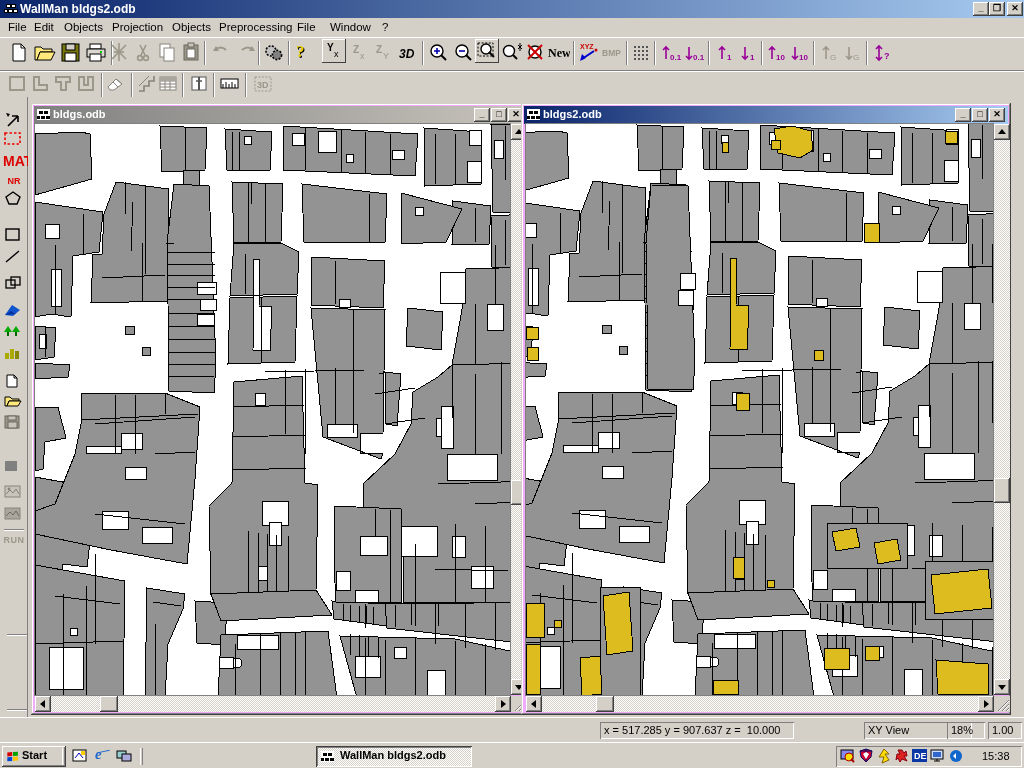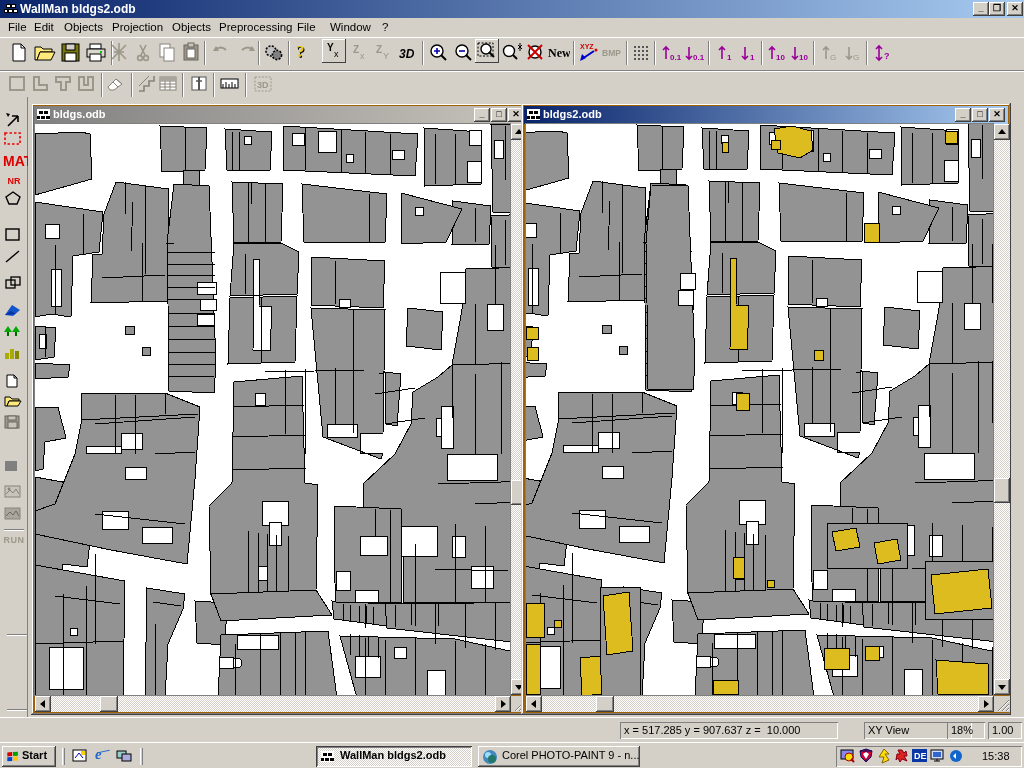--- a/index.html
+++ b/index.html
@@ -7,21 +7,21 @@
 #titletext{left:20px;top:2px}
 .tbtn{width:16px;height:14px;top:2px;background:#d4d0c8;box-shadow:inset -1px -1px 0 #404040,inset 1px 1px 0 #fff,inset -2px -2px 0 #808080;font-size:9px;text-align:center;color:#000;line-height:13px;font-weight:bold}
 #menubar{left:0;top:18px;width:1024px;height:19px;background:#d4d0c8;font-size:11.5px;color:#000}
 .mi{position:absolute;top:3px}
 #tb1{left:0;top:37px;width:1024px;height:34px;background:#d4d0c8}
 #tb2{left:0;top:71px;width:1024px;height:26px;background:#d4d0c8}
 .ticon{position:absolute;width:24px;height:24px;top:4px}
 .tsep{position:absolute;width:2px;height:24px;top:4px;border-left:1px solid #808080;border-right:1px solid #fff}
 #lefttb{left:0;top:97px;width:28px;height:620px;background:#d4d0c8;border-right:1px solid #808080}
 #mdi{left:28px;top:97px;width:996px;height:620px;background:#d4d0c8}
-.win{position:absolute;background:#a16207;box-shadow:inset -1px -1px 0 #404040,inset 1px 1px 0 #d4d0c8,inset -2px -2px 0 #808080,inset 2px 2px 0 #fff}
+.win{position:absolute;background:#f0abfc;box-shadow:inset -1px -1px 0 #404040,inset 1px 1px 0 #d4d0c8,inset -2px -2px 0 #808080,inset 2px 2px 0 #fff}
 .wtitle{position:absolute;left:3px;top:3px;right:3px;height:18px;color:#fff;font-weight:bold;font-size:11px}
 .wtitle .cap{position:absolute;left:19px;top:2px}
 .wbtn{width:16px;height:14px;top:2px;background:#d4d0c8;box-shadow:inset -1px -1px 0 #404040,inset 1px 1px 0 #fff,inset -2px -2px 0 #808080;font-size:9px;text-align:center;line-height:13px;font-weight:bold;color:#000}
 .content{position:absolute;background:#fff;border:1px solid #808080}
 .sb{position:absolute;background:conic-gradient(#fff 25%,#d4d0c8 0 50%,#fff 0 75%,#d4d0c8 0) 0 0/2px 2px}
 .sbtn{position:absolute;background:#d4d0c8;box-shadow:inset -1px -1px 0 #404040,inset 1px 1px 0 #fff,inset -2px -2px 0 #808080;}
 #statusbar{left:0;top:717px;width:1024px;height:25px;background:#d4d0c8;border-top:1px solid #fff;font-size:11px}
 .spanel{position:absolute;top:4px;height:17px;box-shadow:inset 1px 1px 0 #808080,inset -1px -1px 0 #fff;padding:2px 4px}
 #taskbar{left:0;top:742px;width:1024px;height:26px;background:#d4d0c8;border-top:1px solid #fff;font-size:11px}
 .tkbtn{position:absolute;top:3px;height:21px;background:#d4d0c8;box-shadow:inset -1px -1px 0 #404040,inset 1px 1px 0 #fff,inset -2px -2px 0 #808080;padding:3px 4px;white-space:nowrap;overflow:hidden}
@@ -600,27 +600,27 @@
  </div>
  <div class="abs" style="left:473px;top:593px;width:16px;height:16px;background:#d4d0c8">
   <svg width="16" height="16">
           <path d="M15 4 L4 15 M15 8 L8 15 M15 12 L12 15" stroke="#808080"></path>
           <path d="M15 5 L5 15 M15 9 L9 15 M15 13 L13 15" stroke="#fff"></path>
         </svg>
  </div>
 </div>
 </div>
 <div class="abs" id="statusbar">
- <div class="spanel" style="left:620px;width:218px">x = 517.285 y = 907.637 z =&nbsp; 10.000</div>
+ <div class="spanel" style="left:600px;width:194px">x = 517.285 y = 907.637 z =&nbsp; 10.000</div>
  <div class="spanel" style="left:864px;width:108px">XY View</div>
  <div class="spanel" style="left:947px;width:38px">18%</div>
  <div class="spanel" style="left:988px;width:34px">1.00</div>
 </div>
 <div class="abs" id="taskbar">
- <div class="tkbtn" style="left:2px;width:54px;font-weight:bold">
+ <div class="tkbtn" style="left:2px;width:64px;font-weight:bold">
   <svg class="abs" style="left:4px;top:4px" width="14" height="13" viewBox="0 0 16 16">
         <g transform="skewY(-4)">
           <rect x="1" y="3" width="6" height="5" fill="#d40000"></rect>
           <rect x="8" y="3" width="6" height="5" fill="#00a100"></rect>
           <rect x="1" y="9" width="6" height="5" fill="#0046d5"></rect>
           <rect x="8" y="9" width="6" height="5" fill="#ffc300"></rect>
         </g>
       </svg>
   <span class="abs" style="left:20px;top:3px">Start</span>
  </div>
@@ -636,28 +636,20 @@
       <rect x="6" y="6" width="9" height="7" fill="#aad" stroke="#000"></rect>
     </svg>
  <div class="abs" style="left:140px;top:5px;width:3px;height:17px;border-left:1px solid #fff;border-right:1px solid #808080"></div>
  <div class="tkbtn pressed" style="left:316px;width:156px">
   <svg class="abs" style="left:5px;top:5px" width="14" height="12">
         <rect x="0" y="0" width="13" height="11" fill="#fff"></rect>
         <use href="#wicon"></use>
       </svg>
   <span class="abs" style="left:24px;top:3px">WallMan bldgs2.odb</span>
  </div>
- <div class="tkbtn" style="left:478px;width:162px">
-  <svg class="abs" style="left:4px;top:3px" width="16" height="16">
-        <circle cx="8" cy="8" r="7" fill="#48b"></circle>
-        <circle cx="6" cy="6" r="3" fill="#9df"></circle>
-        <circle cx="10" cy="10" r="4" fill="#276"></circle>
-      </svg>
-  <span class="abs" style="left:24px;top:3px">Corel PHOTO-PAINT 9 - n...</span>
- </div>
  <div class="abs" style="left:836px;top:3px;width:186px;height:21px;box-shadow:inset 1px 1px 0 #808080,inset -1px -1px 0 #fff">
   <svg class="abs" style="left:4px;top:2px" width="16" height="16">
         <rect x="1" y="2" width="12" height="9" fill="#88e" stroke="#000"></rect>
         <circle cx="9" cy="9" r="4" fill="#fd0" stroke="#a00"></circle>
         <path d="M11 11 L14 14" stroke="#a00" stroke-width="2"></path>
       </svg>
   <svg class="abs" style="left:22px;top:2px" width="16" height="16">
         <path d="M8 1 L14 3 L13 9 L8 14 L3 9 L2 3 Z" fill="#c03" stroke="#116"></path>
         <path d="M8 1 L8 14 M2 3 L14 3" stroke="#116"></path>
         <path d="M8 4 L11 6 L8 11 L5 6 Z" fill="#fff"></path>

